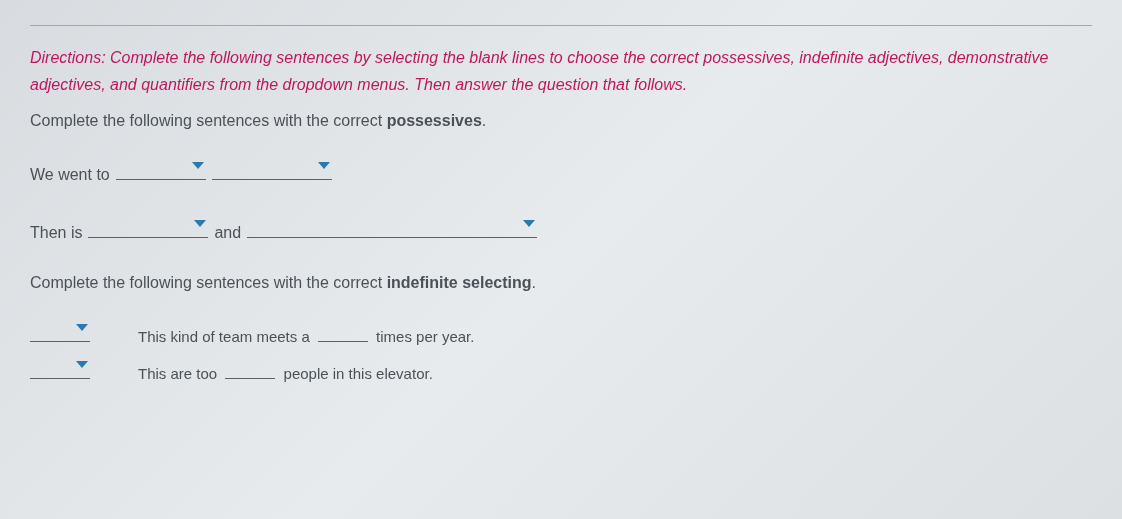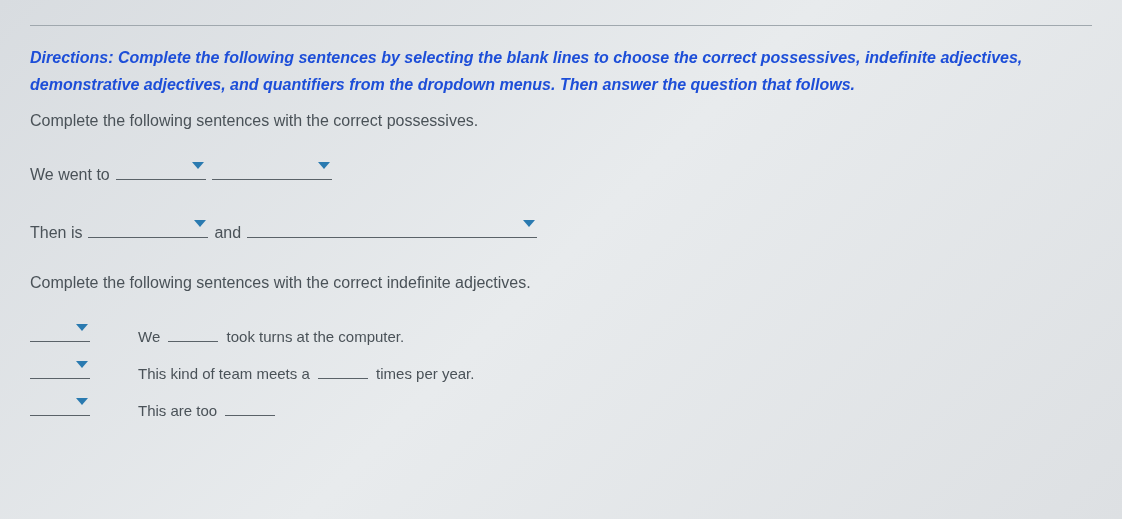--- a/index.html
+++ b/index.html
@@ -13,32 +13,31 @@
       background: linear-gradient(135deg, #d8dce0 0%, #e8ebed 50%, #dde0e3 100%);
       font-family: -apple-system, BlinkMacSystemFont, "Segoe UI", Arial, sans-serif;
       color: #4a5258;
       padding: 25px 30px;
       overflow: hidden;
     }
     .directions {
       font-style: italic;
       font-size: 16px;
       line-height: 1.7;
-      color: #1d4ed8;
+      color: #be185d;
       margin-bottom: 10px;
-      font-weight: bold;
     }
     .section-heading {
       font-size: 16px;
       color: #4a5258;
       margin-top: 14px;
       margin-bottom: 28px;
     }
     .section-heading .bold {
-      font-weight: normal;
+      font-weight: bold;
     }
     .sentence-row {
       display: flex;
       align-items: baseline;
       font-size: 16px;
       color: #4a5258;
       margin-bottom: 32px;
       gap: 6px;
     }
     .dropdown-blank {
@@ -132,44 +131,37 @@
   <span class="dropdown-blank wide">
     <span class="caret"></span>
   </span>
   <span class="text-part">and</span>
   <span class="dropdown-blank wider">
     <span class="caret"></span>
   </span>
 </div>
 
 <p class="section-heading">
-  <span>Complete the following sentences with the correct </span><span class="bold">indefinite adjectives</span><span>.</span>
+  <span>Complete the following sentences with the correct </span><span class="bold">indefinite selecting</span><span>.</span>
 </p>
 
 <div class="indefinite-section">
 
-  <div class="indefinite-row">
-    <span class="left-dropdown">
-      <span class="caret"></span>
-    </span>
-    <span class="text-part">We </span>
-    <span class="fill-blank"></span>
-    <span class="text-part"> took turns at the computer.</span>
-  </div>
 
   <div class="indefinite-row">
     <span class="left-dropdown">
       <span class="caret"></span>
     </span>
     <span class="text-part">This kind of team meets a </span>
     <span class="fill-blank"></span>
     <span class="text-part"> times per year.</span>
   </div>
 
   <div class="indefinite-row">
     <span class="left-dropdown">
       <span class="caret"></span>
     </span>
     <span class="text-part">This are too </span>
     <span class="fill-blank"></span>
+    <span class="text-part"> people in this elevator.</span>
   </div>
 
 </div>
 
 </body></html>

